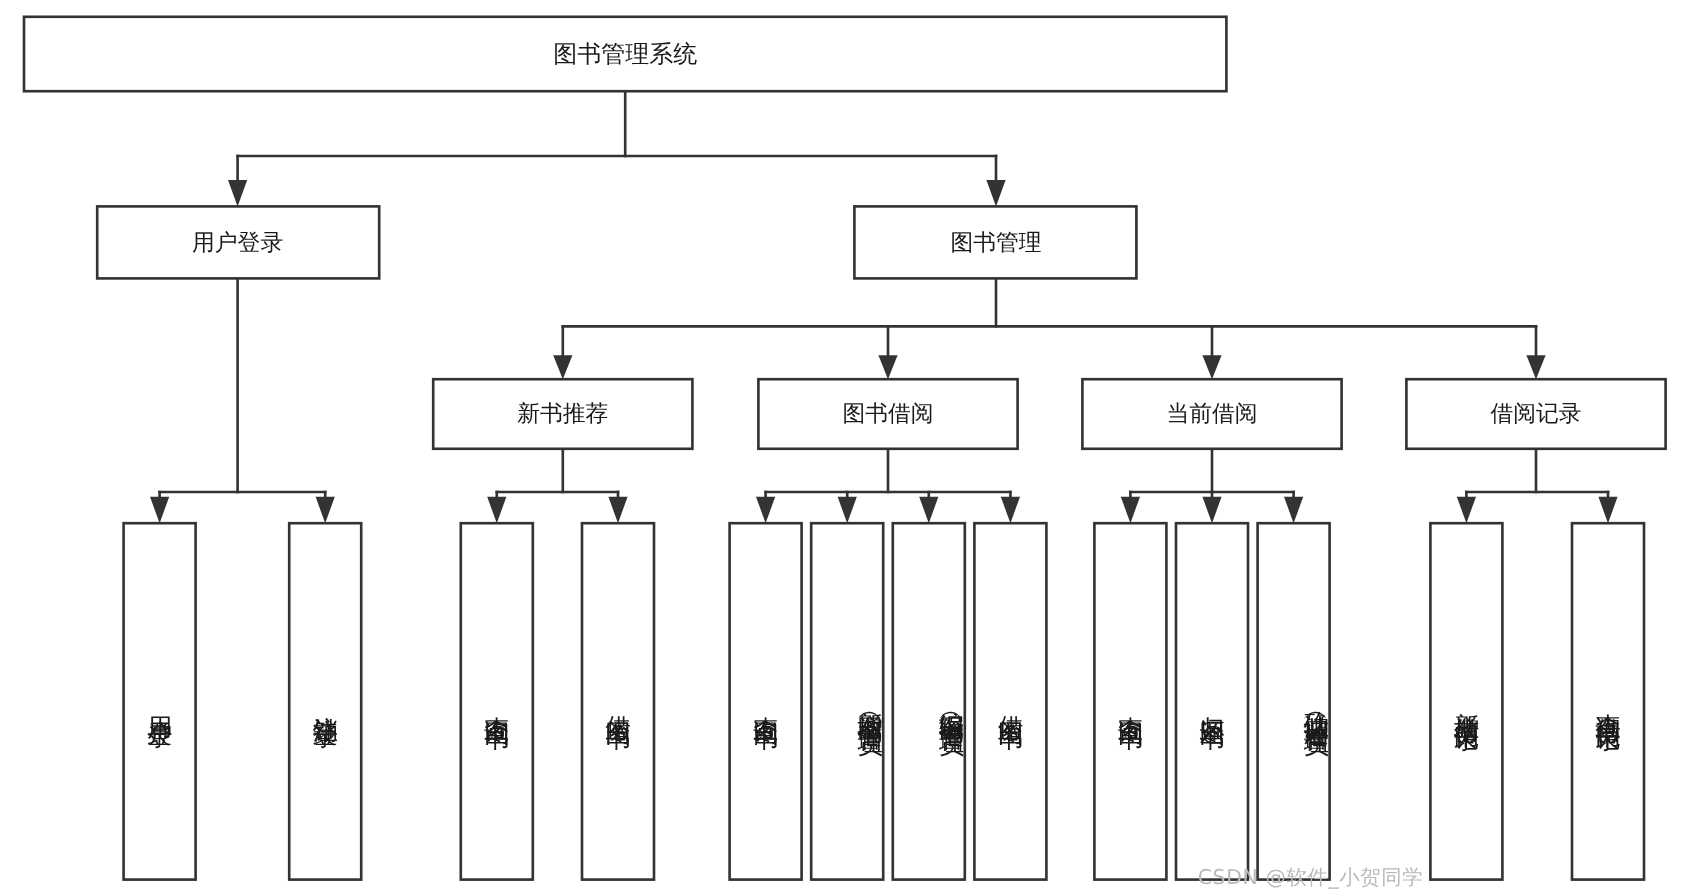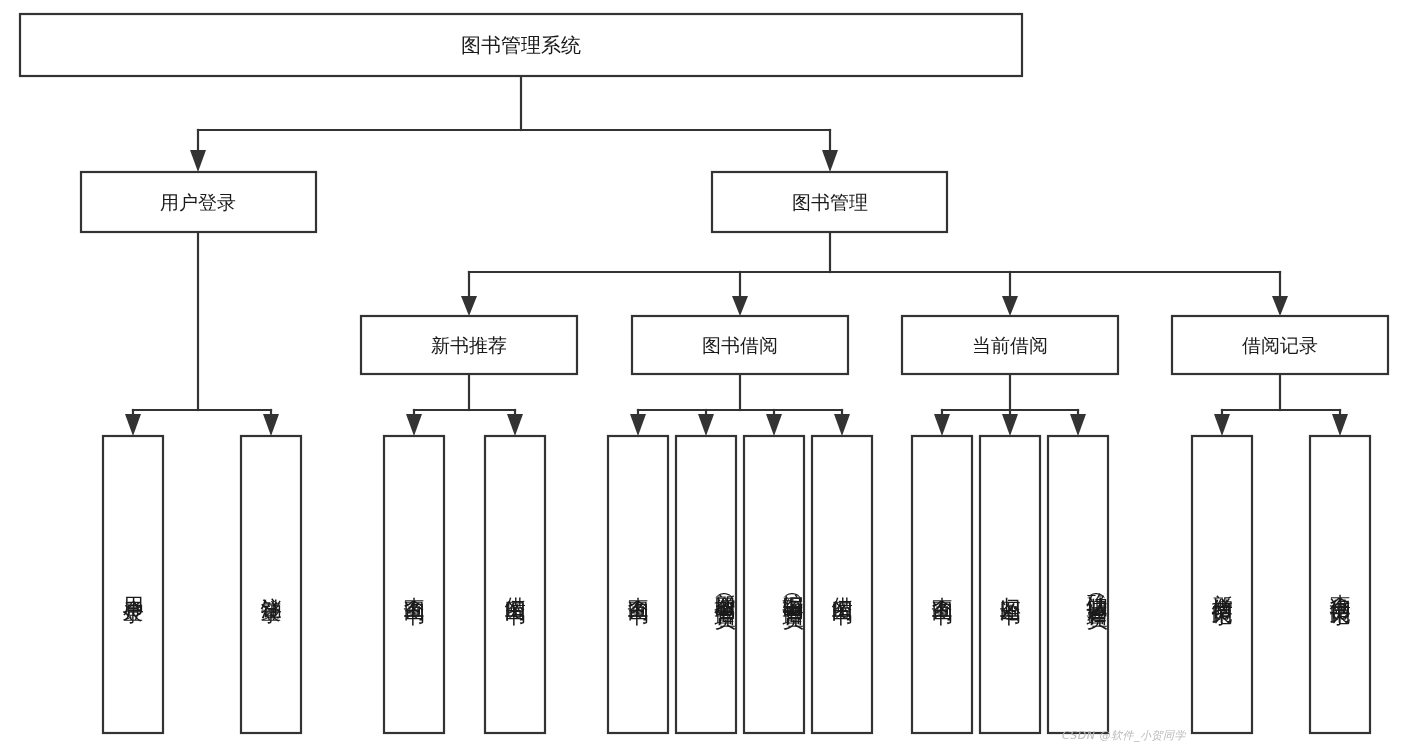--- a/index.html
+++ b/index.html
@@ -66,25 +66,24 @@
     justify-content: center;
     text-align: center;
     white-space: nowrap;
     pointer-events: none;
   }
   #watermark {
     position: absolute;
     right: 8px;
     bottom: 4px;
     font-family: "DejaVu Sans", "Liberation Sans", sans-serif;
-    font-size: 11px;
+    font-size: 17px;
     color: #b9b9b9;
     letter-spacing: 0.5px;
     white-space: nowrap;
-    font-style: italic;
   }
 </style>
 </head>
 <body>
 
 <div id="diagram-root">
 
   <svg id="tree-svg" viewBox="0 0 1405 747">
 
     <g>

